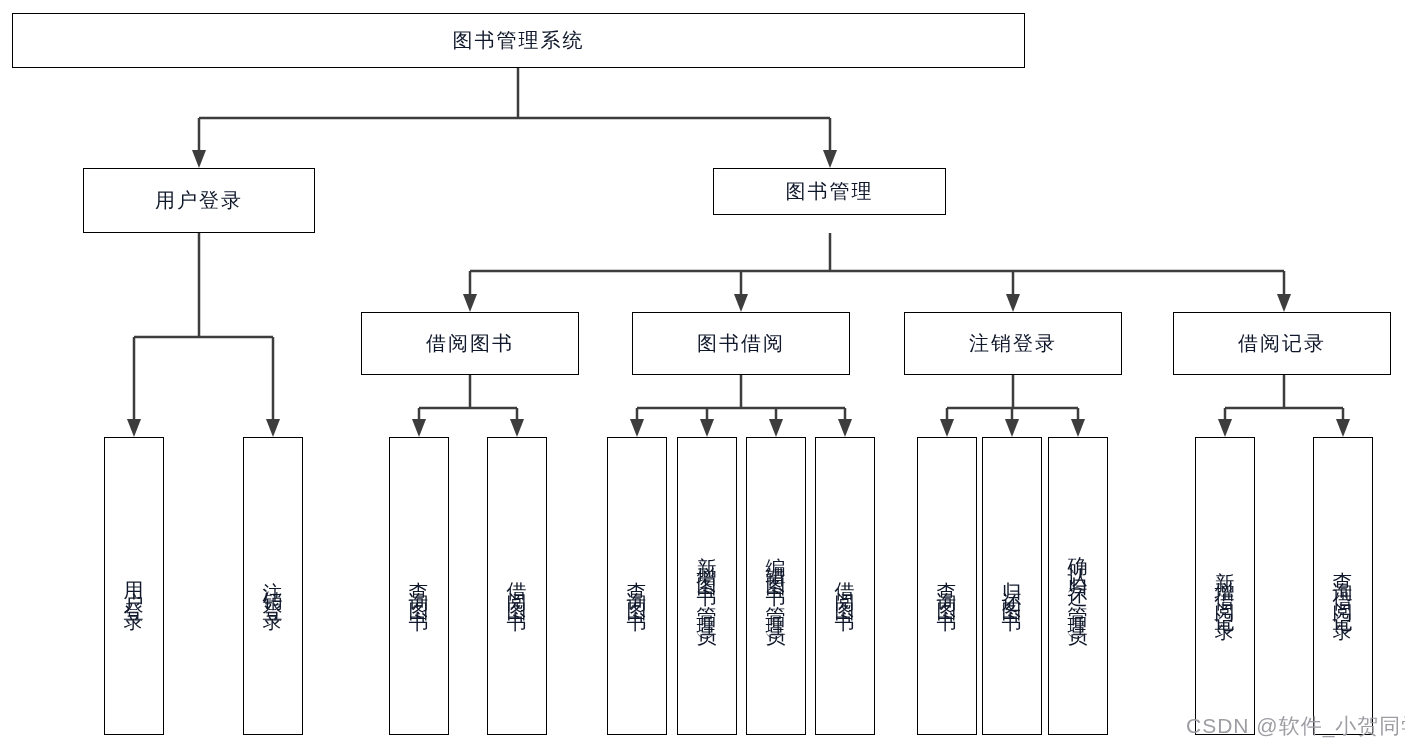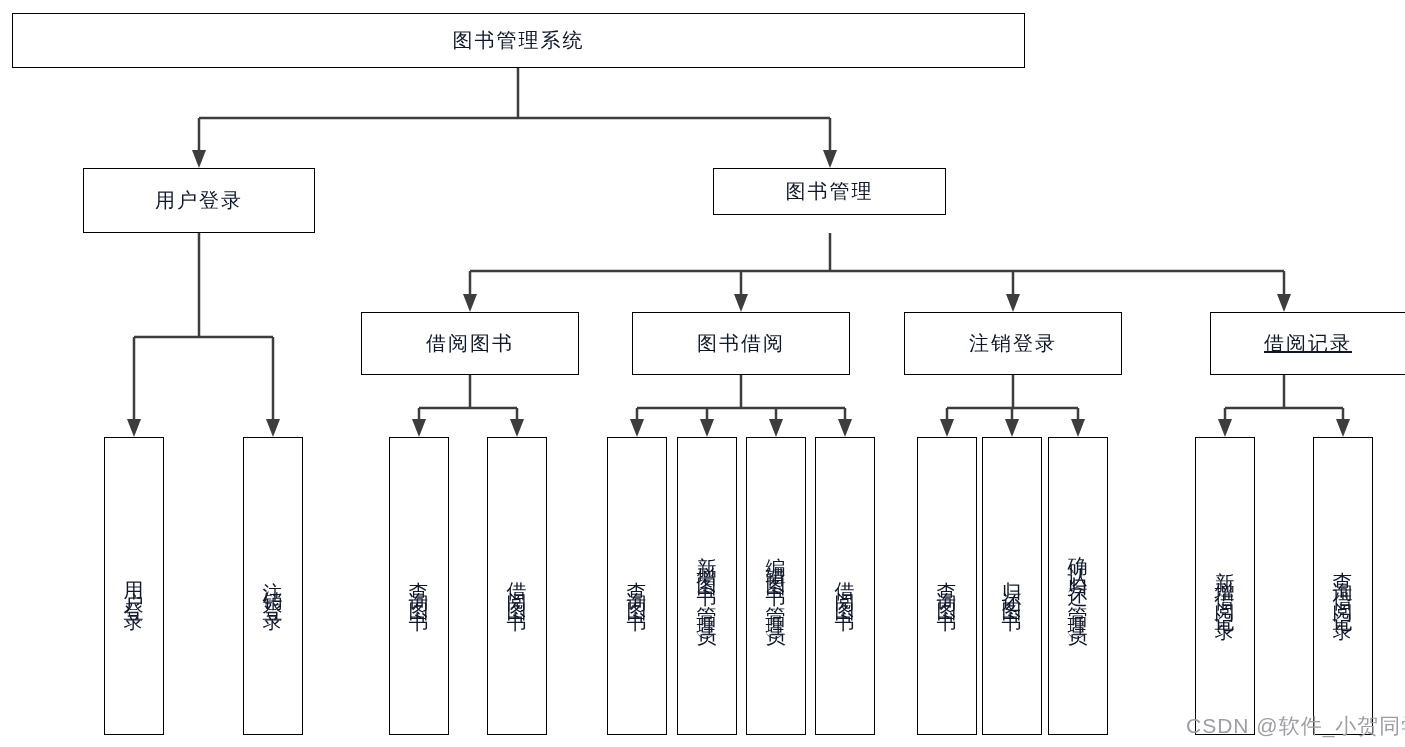--- a/index.html
+++ b/index.html
@@ -100,21 +100,21 @@
   </svg>
 
   <div class="node" style="left:12px; top:13px; width:1013px; height:55px;">图书管理系统</div>
 
   <div class="node" style="left:83px; top:168px; width:232px; height:65px;">用户登录</div>
   <div class="node" style="left:713px; top:168px; width:233px; height:47px;">图书管理</div>
 
   <div class="node" style="left:361px; top:312px; width:218px; height:63px;">借阅图书</div>
   <div class="node" style="left:632px; top:312px; width:218px; height:63px;">图书借阅</div>
   <div class="node" style="left:904px; top:312px; width:218px; height:63px;">注销登录</div>
-  <div class="node" style="left:1210px; top:312px; width:196px; height:63px;text-decoration:underline;">借阅记录</div>
+  <div class="node" style="left:1173px; top:312px; width:218px; height:63px;">借阅记录</div>
 
   <div class="node leaf" style="left:104px; top:437px; width:60px; height:298px;">用户登录</div>
   <div class="node leaf" style="left:243px; top:437px; width:60px; height:298px;">注销登录</div>
 
   <div class="node leaf" style="left:389px; top:437px; width:60px; height:298px;">查询图书</div>
   <div class="node leaf" style="left:487px; top:437px; width:60px; height:298px;">借阅图书</div>
 
   <div class="node leaf" style="left:607px; top:437px; width:60px; height:298px;">查询图书</div>
   <div class="node leaf" style="left:677px; top:437px; width:60px; height:298px;">新增图书（管理员）</div>
   <div class="node leaf" style="left:746px; top:437px; width:60px; height:298px;">编辑图书（管理员）</div>

